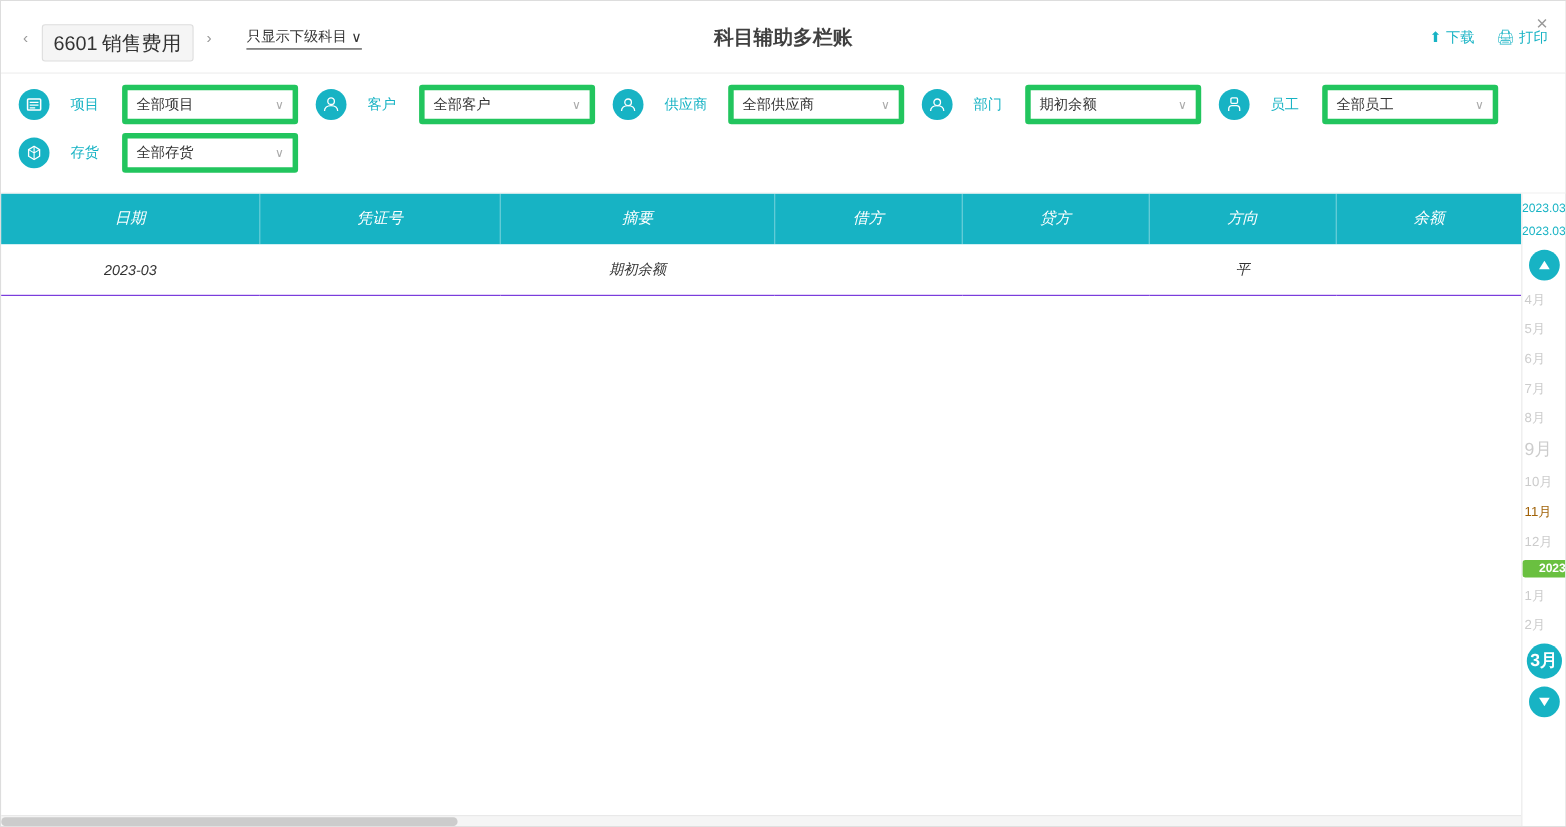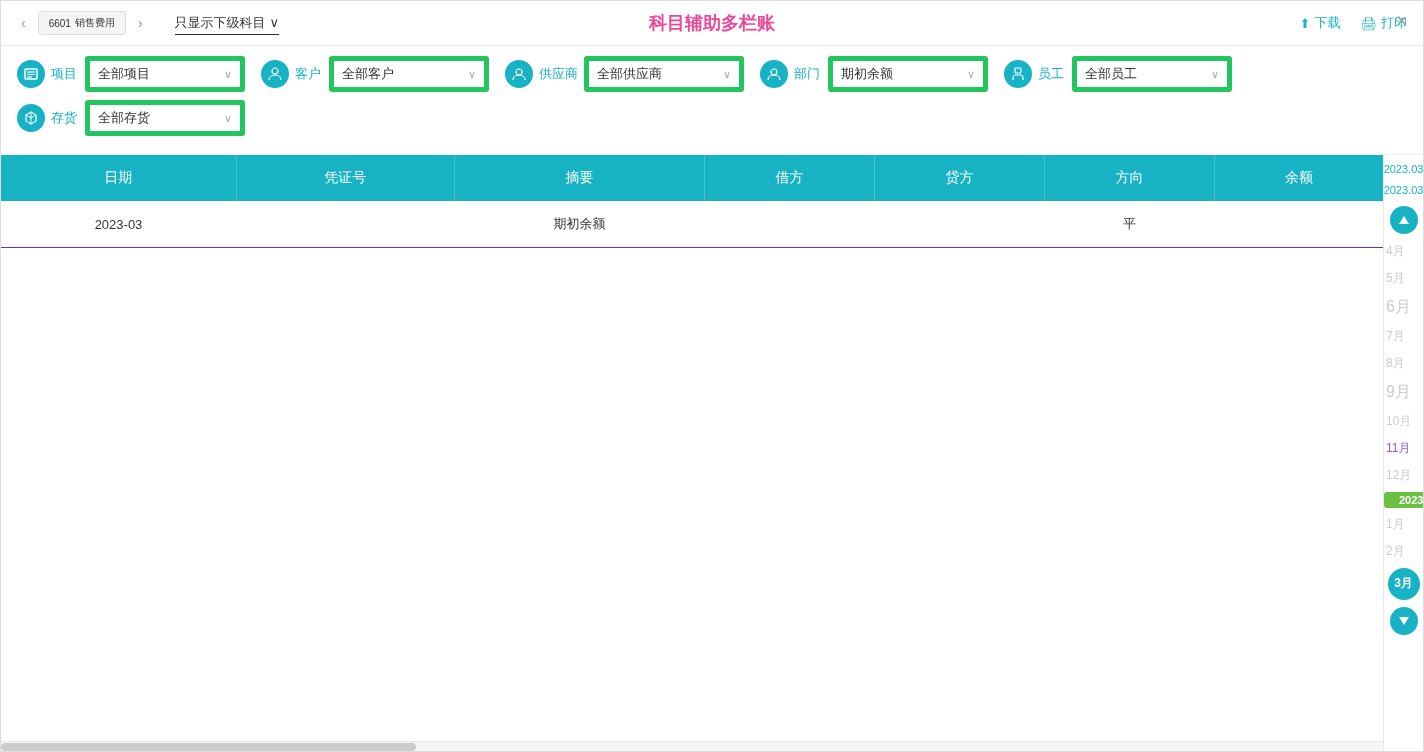--- a/index.html
+++ b/index.html
@@ -40,41 +40,42 @@
       cursor: pointer;
       color: #999;
       font-size: 14px;
       padding: 2px 4px;
     }
     .account-code {
       background: #f5f5f5;
       border: 1px solid #ddd;
       border-radius: 3px;
       padding: 4px 10px;
-      font-size: 10px;
+      font-size: 18px;
       color: #333;
       display: inline-flex;
       align-items: center;
       gap: 4px;
+      margin-top: 11px;
     }
     .show-sub {
       display: flex;
       align-items: center;
       gap: 4px;
       color: #333;
       border-bottom: 1px solid #333;
       cursor: pointer;
       font-size: 13px;
       padding: 2px 0;
       margin-left: 20px;
     }
     .title-center {
       font-size: 18px;
       font-weight: bold;
-      color: #ec4899;
+      color: #404040;
       position: absolute;
       left: 50%;
       transform: translateX(-50%);
     }
     .title-right {
       display: flex;
       align-items: center;
       gap: 20px;
     }
     .toolbar-btn {
@@ -103,21 +104,21 @@
       padding: 10px 16px;
       gap: 0;
       flex-wrap: wrap;
       background: #fff;
       flex-shrink: 0;
       border-bottom: 1px solid #f0f0f0;
     }
     .filter-group {
       display: flex;
       align-items: center;
-      gap: 6px;
+      gap: 19px;
       margin-right: 16px;
       margin-bottom: 8px;
     }
     .filter-icon {
       width: 28px;
       height: 28px;
       border-radius: 50%;
       background: #17b3c4;
       display: flex;
       align-items: center;
@@ -156,20 +157,21 @@
     }
     .table-area {
       flex: 1;
       overflow: hidden;
       display: flex;
       flex-direction: column;
     }
     .table-wrapper {
       flex: 1;
       overflow: auto;
+      font-style: italic;
     }
     table {
       width: 100%;
       border-collapse: collapse;
     }
     thead tr {
       background: #17b3c4;
     }
     thead th {
       color: #fff;
@@ -411,34 +413,34 @@
       <div style="font-size:11px;color:#17b3c4;text-align:center;padding:3px 2px;line-height:1.4;">2023.03</div>
 
       <button class="timeline-up-btn">
         <svg width="10" height="8" viewBox="0 0 10 8">
             <polygon points="5,0 10,8 0,8" fill="white"></polygon>
           </svg>
       </button>
 
       <div class="timeline-item" style="color:#ccc;font-size:12px;">4月</div>
       <div class="timeline-item" style="color:#ccc;font-size:12px;">5月</div>
-      <div class="timeline-item" style="color:#ccc;font-size:16px;">6月</div>
+      <div class="timeline-item" style="color:#ccc;font-size:12px;">6月</div>
       <div class="timeline-item" style="color:#ccc;font-size:12px;">7月</div>
       <div class="timeline-item" style="color:#ccc;font-size:12px;">8月</div>
       <div class="timeline-item" style="color:#ccc;font-size:16px;">9月</div>
       <div class="timeline-item" style="color:#ccc;font-size:12px;">10月</div>
-      <div class="timeline-item" style="color:#8b5cf6;font-size:12px;">11月</div>
+      <div class="timeline-item" style="color:#a16207;font-size:12px;">11月</div>
       <div class="timeline-item" style="color:#ccc;font-size:12px;">12月</div>
 
       <div style="background:#6ac040;color:#fff;border-radius:3px;font-size:11px;font-weight:bold;padding:2px 15px;margin:3px auto;text-align:center;">2023</div>
 
       <div class="timeline-item" style="color:#ccc;font-size:12px;">1月</div>
       <div class="timeline-item" style="color:#ccc;font-size:12px;">2月</div>
 
-      <div style="background:#17b3c4;color:#fff;border-radius:50%;width:32px;height:32px;display:flex;align-items:center;justify-content:center;font-size:12px;font-weight:bold;margin:3px auto;cursor:pointer;">3月</div>
+      <div style="background:#17b3c4;color:#fff;border-radius:50%;width:32px;height:32px;display:flex;align-items:center;justify-content:center;font-size:16px;font-weight:bold;margin:3px auto;cursor:pointer;">3月</div>
 
       <button class="timeline-down-btn">
         <svg width="10" height="8" viewBox="0 0 10 8">
             <polygon points="5,8 10,0 0,0" fill="white"></polygon>
           </svg>
       </button>
     </div>
   </div>
 </div>
 

